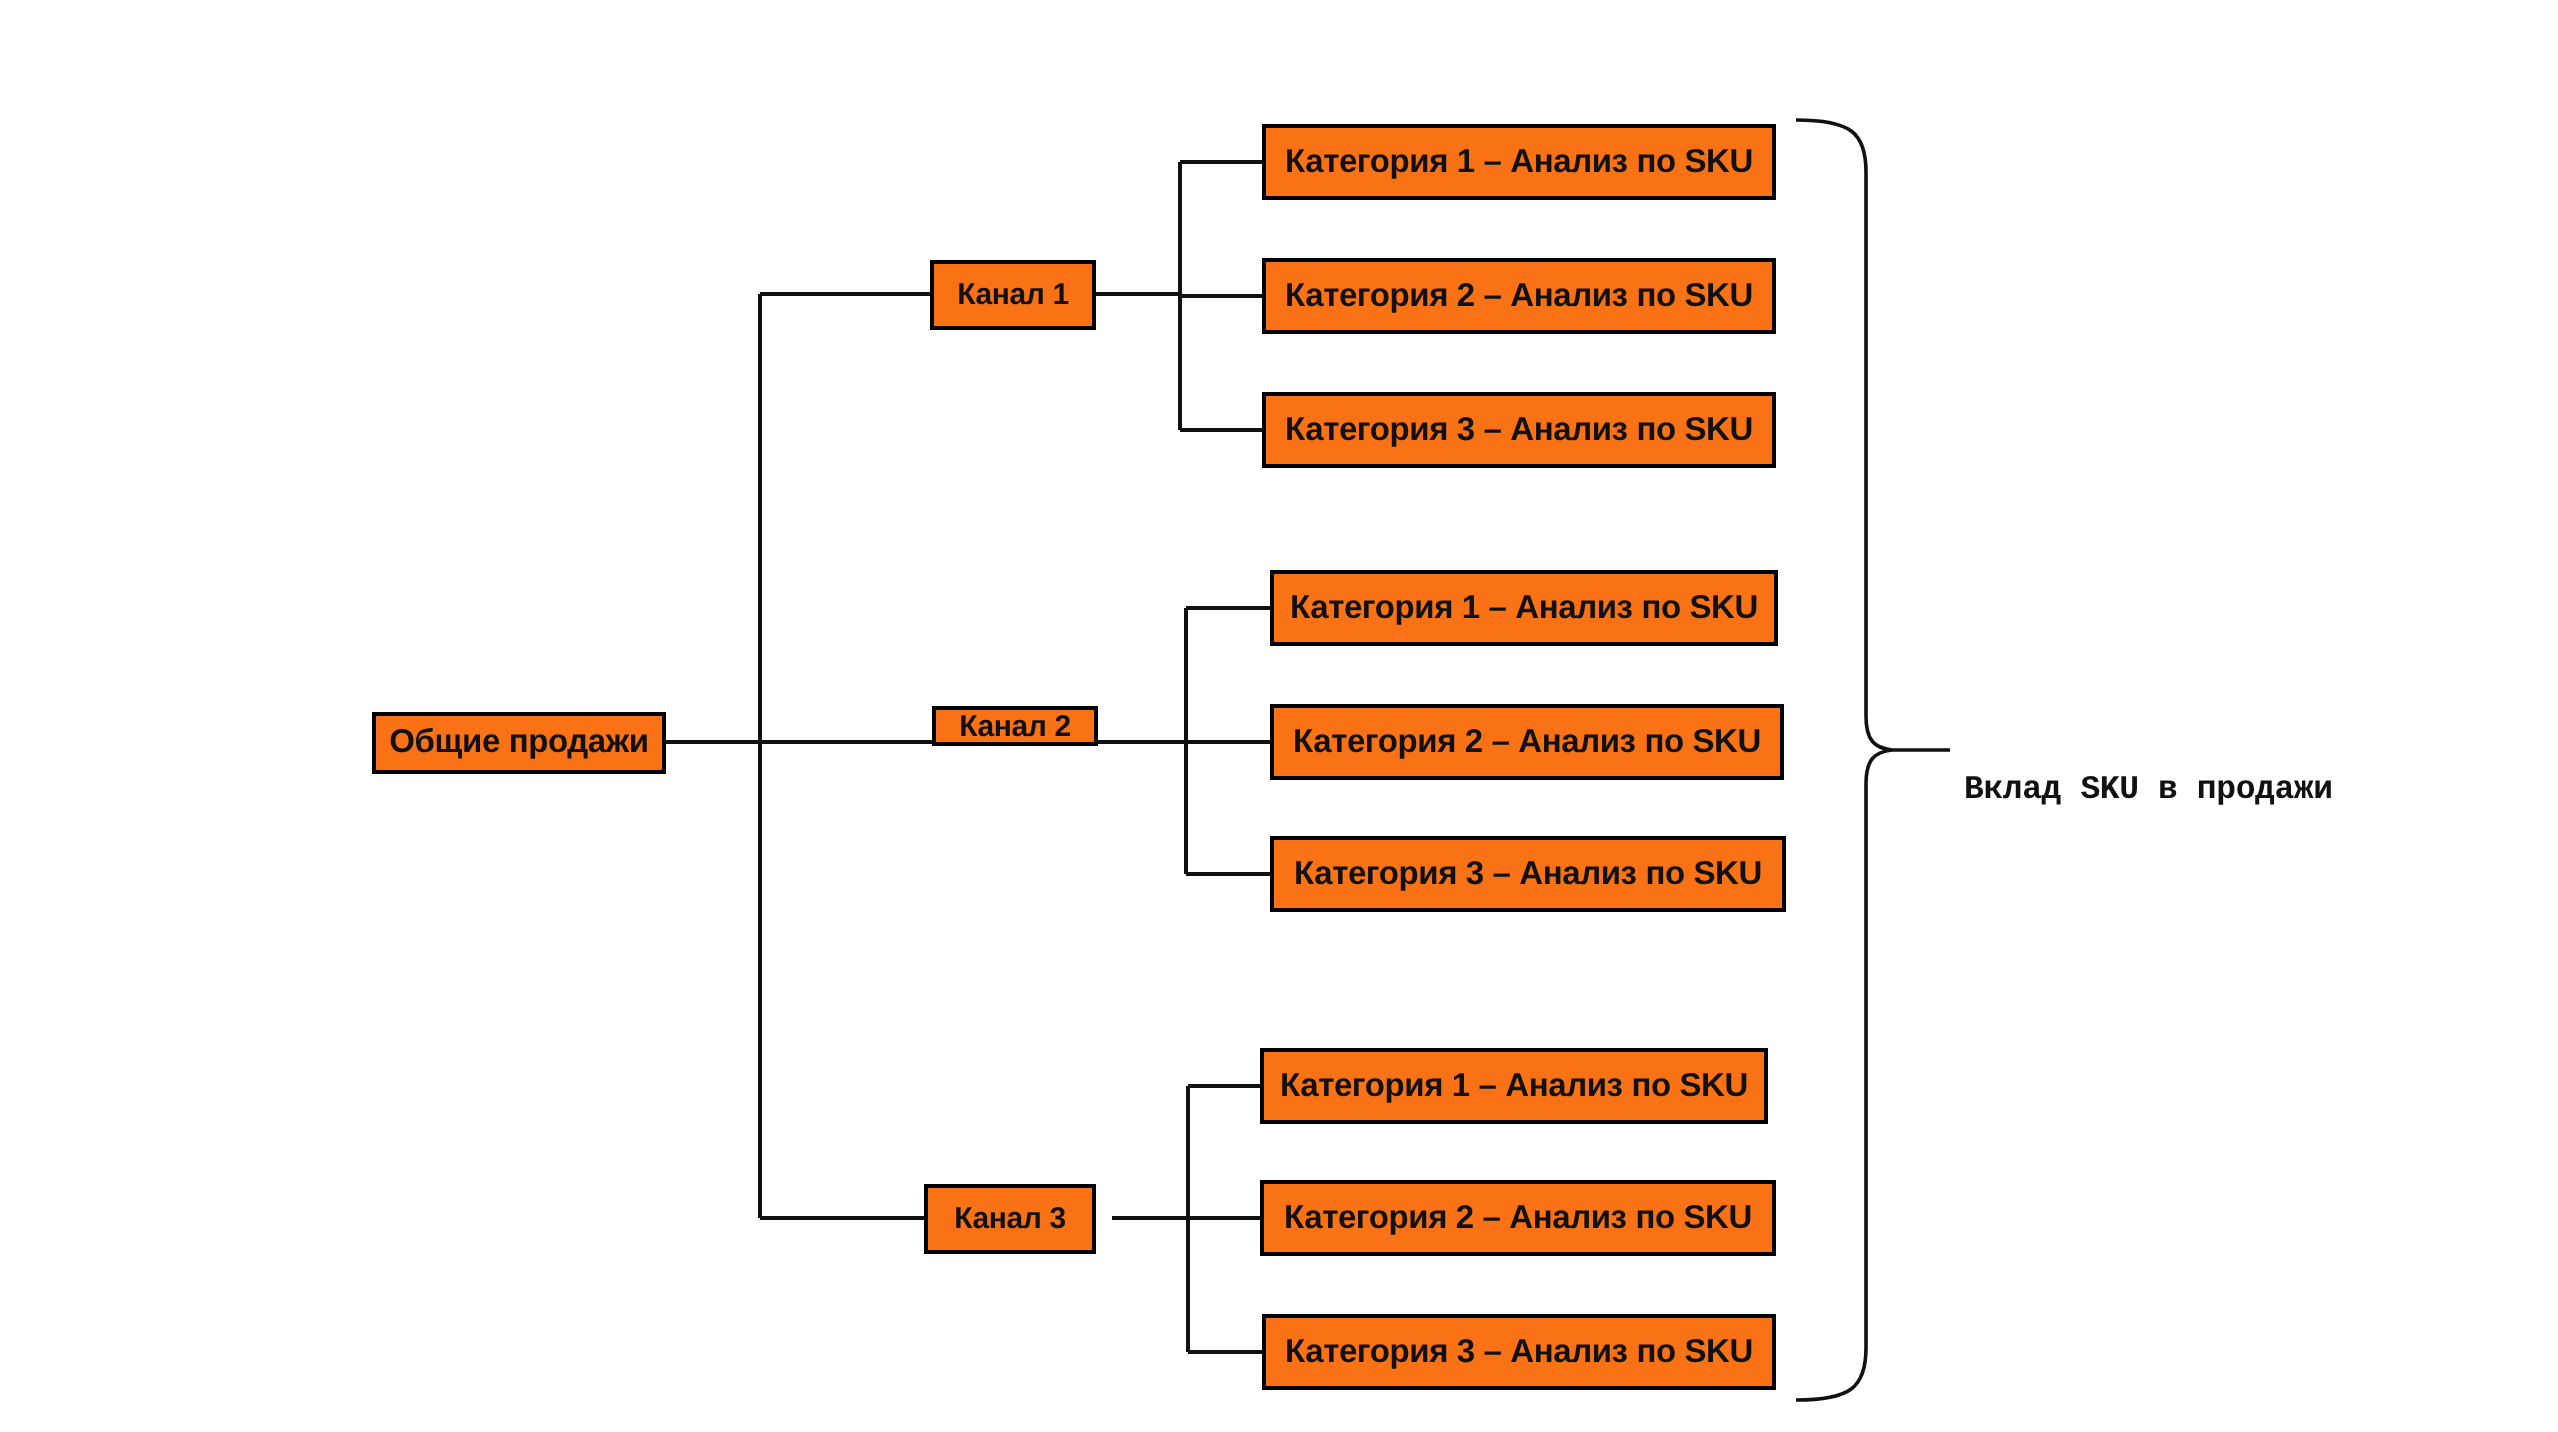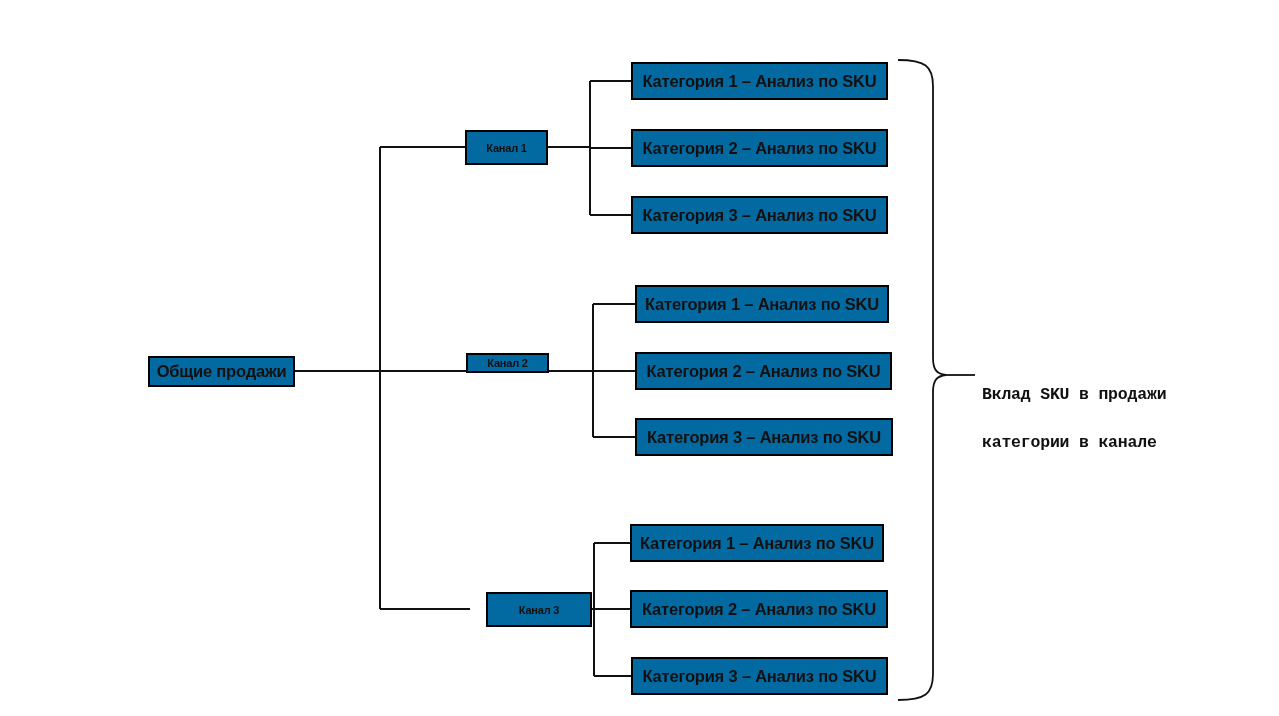--- a/index.html
+++ b/index.html
@@ -25,34 +25,35 @@
     left: 0;
     top: 0;
     width: 1279px;
     height: 716px;
     pointer-events: none;
   }
   .node {
     position: absolute;
     box-sizing: border-box;
     border: 2px solid #000000;
-    background: #0369a1;
+    background: #f97316;
     display: flex;
     align-items: center;
     justify-content: center;
     white-space: nowrap;
     font-weight: 700;
     letter-spacing: -0.2px;
     color: #111111;
   }
   .node-root {
     font-size: 16.5px;
+    margin-left: 38px;
   }
   .node-channel {
-    font-size: 11px;
+    font-size: 15px;
   }
   .node-leaf {
     font-size: 16.5px;
   }
   .side-label {
     position: absolute;
     font-size: 16.5px;
     font-weight: 700;
     line-height: 1.45;
     color: #111111;
@@ -112,21 +113,21 @@
   <div class="node node-root" style="left:148px; top:356px; width:147px; height:31px;">
     <span>Общие продажи</span>
   </div>
 
   <div class="node node-channel" style="left:465px; top:130px; width:83px; height:35px;">
     <span>Канал 1</span>
   </div>
   <div class="node node-channel" style="left:466px; top:353px; width:83px; height:20px;">
     <span>Канал 2</span>
   </div>
-  <div class="node node-channel" style="left:486px; top:592px; width:106px; height:35px;text-align:center;">
+  <div class="node node-channel" style="left:462px; top:592px; width:86px; height:35px;text-align:center;">
     <span>Канал 3</span>
   </div>
 
   <div class="node node-leaf" style="left:631px; top:62px; width:257px; height:38px;">
     <span>Категория 1 – Анализ по SKU</span>
   </div>
   <div class="node node-leaf" style="left:631px; top:129px; width:257px; height:38px;">
     <span>Категория 2 – Анализ по SKU</span>
   </div>
   <div class="node node-leaf" style="left:631px; top:196px; width:257px; height:38px;">
@@ -148,16 +149,15 @@
   </div>
   <div class="node node-leaf" style="left:630px; top:590px; width:258px; height:38px;">
     <span>Категория 2 – Анализ по SKU</span>
   </div>
   <div class="node node-leaf" style="left:631px; top:657px; width:257px; height:38px;">
     <span>Категория 3 – Анализ по SKU</span>
   </div>
 
   <div class="side-label" style="left:982px; top:359px;font-family:Liberation Mono, monospace;">
     <div>Вклад SKU в продажи</div>
-    <div>категории в канале</div>
   </div>
 
 </div>
 
 </body></html>

